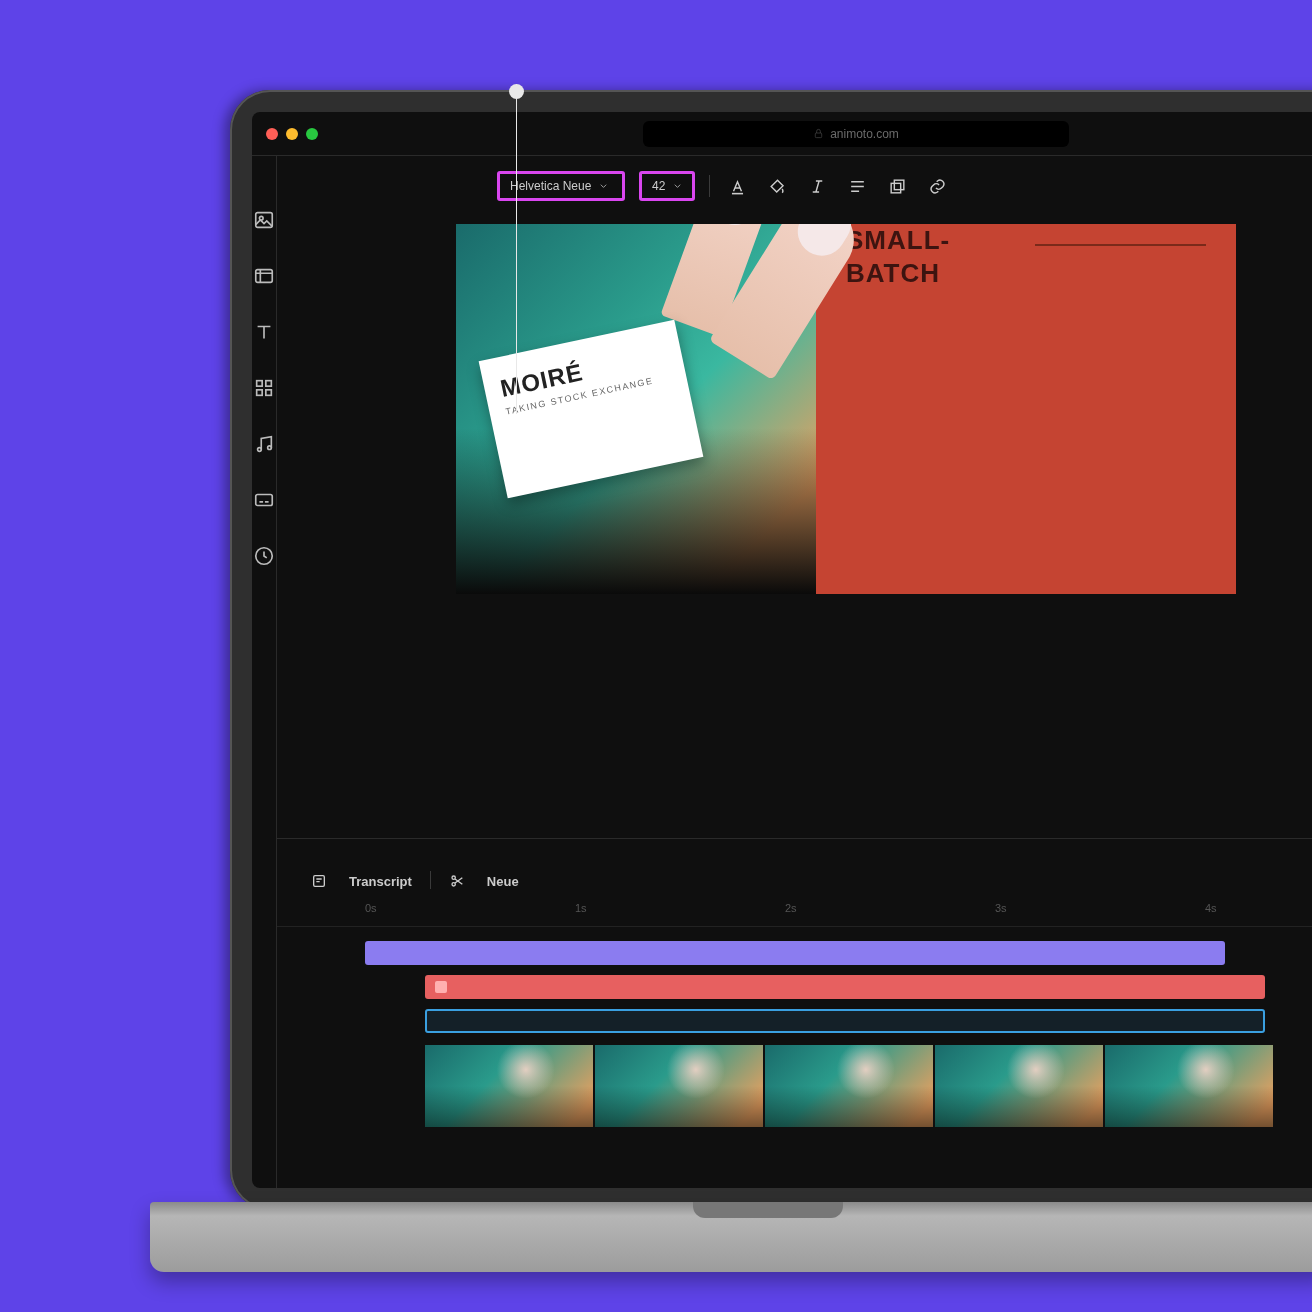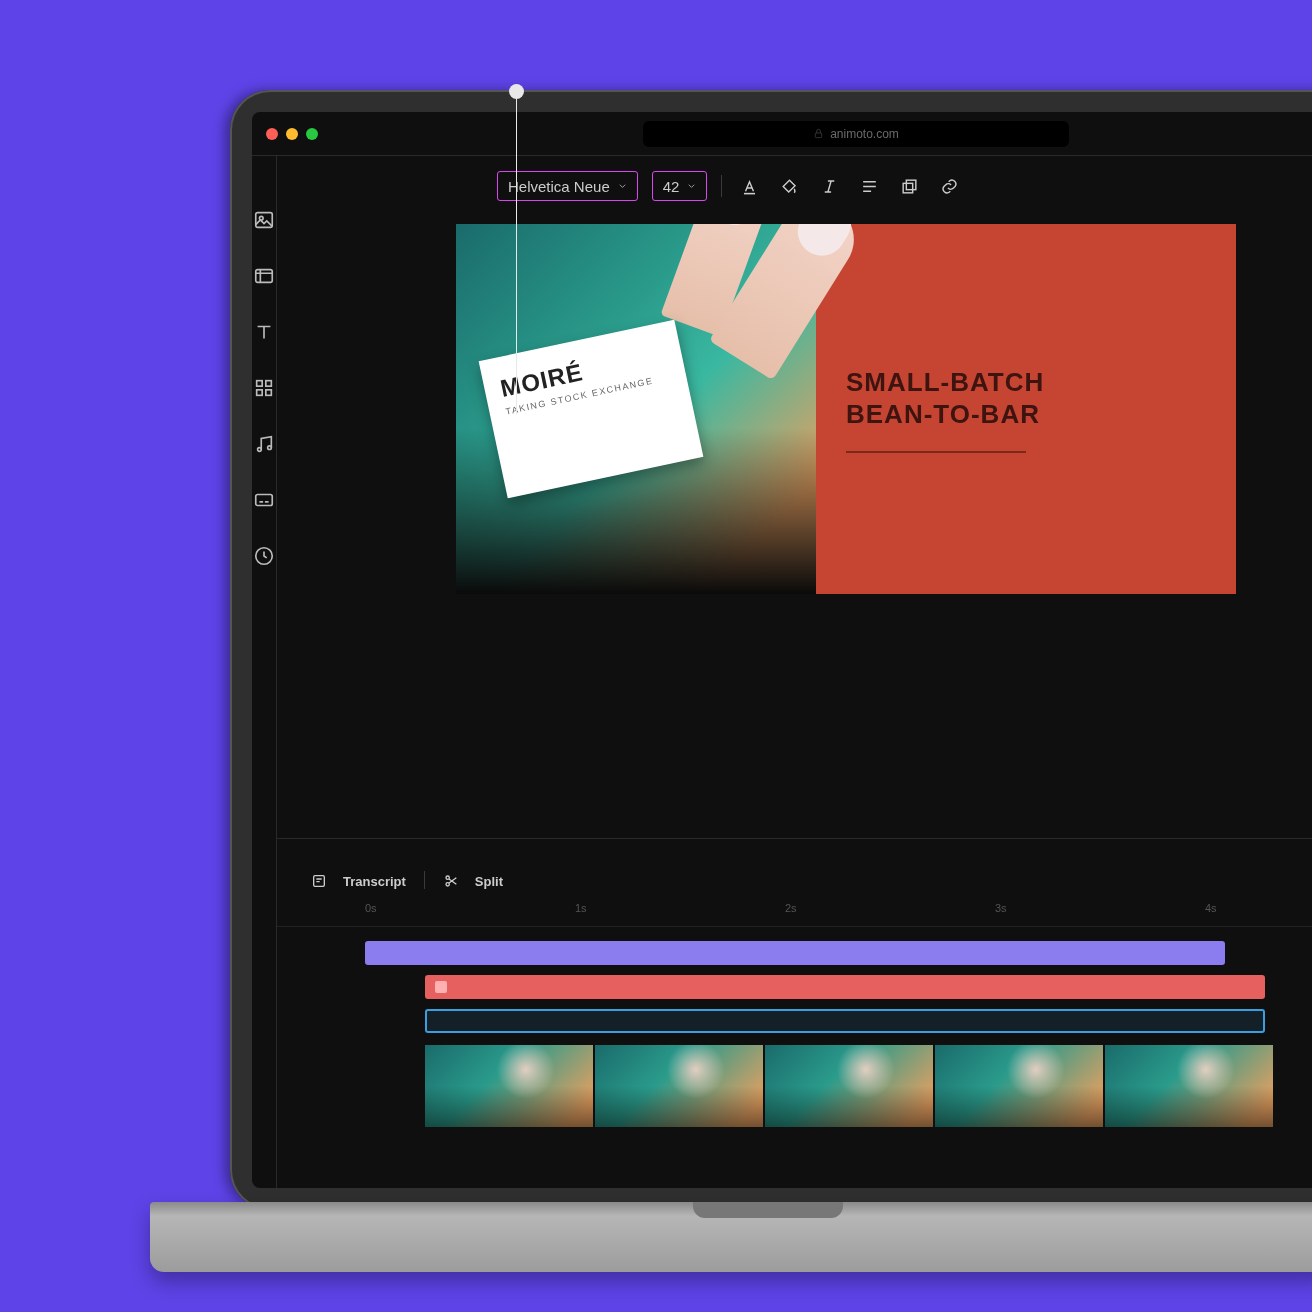--- a/index.html
+++ b/index.html
@@ -12,42 +12,42 @@
 .dot{width:12px;height:12px;border-radius:50%}
 .d1{background:#ff5f57}.d2{background:#febc2e}.d3{background:#28c840}
 .url{margin:0 auto;background:#000;border-radius:6px;height:26px;width:426px;display:flex;align-items:center;justify-content:center;color:#6a6a6a;font-size:12px}
 .url svg{width:11px;height:11px;margin-right:6px;stroke:#6a6a6a}
 .app{display:flex;flex:1}
 .side{width:58px;border-right:1px solid #2a2a2a;display:flex;flex-direction:column;align-items:center;gap:32px;padding-top:52px}
 .side .ic{width:24px;height:24px;display:flex;align-items:center;justify-content:center;cursor:pointer}
 .side svg{width:22px;height:22px;stroke:#bbb;fill:none;stroke-width:1.8}
 .main{flex:1;display:flex;flex-direction:column}
 .tools{height:60px;display:flex;align-items:center;gap:14px;padding-left:220px}
-.fontbox,.szbox{border:1px solid #d946ef;border-radius:3px;height:30px;display:flex;align-items:center;padding:0 10px;color:#ccc;font-size:15px;cursor:pointer}
+.fontbox,.szbox{border:3px solid #d946ef;border-radius:3px;height:30px;display:flex;align-items:center;padding:0 10px;color:#ccc;font-size:12px;cursor:pointer}
 .fontbox{min-width:128px}.szbox{min-width:46px}
 .fontbox svg,.szbox svg{width:9px;height:9px;stroke:#aaa;margin-left:8px}
 .tsep{width:1px;height:22px;background:#3a3a3a}
 .tic{width:26px;height:26px;display:flex;align-items:center;justify-content:center;cursor:pointer}
 .tic svg{width:19px;height:19px;stroke:#ccc;fill:none;stroke-width:1.8}
 .canvas{flex:1;min-height:0;display:flex;align-items:flex-start;justify-content:center;padding-top:8px}
 .preview{display:flex;height:370px;width:780px;overflow:hidden}
 .thumb{width:360px;background:linear-gradient(135deg,#1a6b6b 0%,#2a9b8b 35%,#3ab8a0 55%,#e8a060 85%);position:relative}
 .thumb::before{content:"";position:absolute;left:0;bottom:0;width:100%;height:45%;background:linear-gradient(0deg,#0a0a0a 0%,transparent 100%)}
 .card{position:absolute;left:35px;top:115px;width:200px;height:140px;background:#fff;transform:rotate(-12deg);box-shadow:0 6px 14px rgba(0,0,0,.35);padding:18px 16px}
 .card h3{font-size:24px;font-weight:800;letter-spacing:1px;color:#222}
 .card p{font-size:9px;letter-spacing:1.5px;color:#666;margin-top:4px}
 .nail{position:absolute;width:75px;height:180px;background:linear-gradient(180deg,#f3d4c8 0%,#e6bfaa 100%);border-radius:40px 40px 6px 6px;transform:rotate(32deg)}
 .nail::before{content:"";position:absolute;top:-6px;left:14px;width:48px;height:58px;background:#f5e8e8;border-radius:24px}
 .n1{right:-10px;top:-30px}.n2{right:62px;top:-60px;transform:rotate(20deg) scale(.85)}
-.redpanel{flex:1;background:#c54432;display:flex;flex-direction:column;justify-content:center;padding:0 30px;color:#3d1410}
+.redpanel{flex:1;background:#c54432;display:flex;flex-direction:row;justify-content:center;padding:0 30px;color:#3d1410}
 .redpanel span{font-weight:900;font-size:26px;letter-spacing:1px;line-height:1.25}
 .redpanel hr{margin-top:20px;border:none;border-top:2px solid #7a2a1a;width:180px}
 .tlwrap{height:350px;border-top:1px solid #2a2a2a;display:flex;flex-direction:column}
 .tltop{position:relative;height:50px;display:flex;align-items:flex-end;padding:0 34px;gap:18px}
-.tltop .btn{display:flex;align-items:center;gap:16px;color:#ccc;font-size:13px;font-weight:600;cursor:pointer}
+.tltop .btn{display:flex;align-items:center;gap:22px;color:#ccc;font-size:13px;font-weight:600;cursor:pointer}
 .tltop .btn svg{width:16px;height:16px;stroke:#ccc;fill:none;stroke-width:2}
 .tltop .sep{width:1px;height:18px;background:#3a3a3a}
 .playhead{position:absolute;left:286px;top:-6px;width:1px;height:330px;background:#e8e8e8;z-index:5}
 .playhead::before{content:"";position:absolute;left:-7px;top:0;width:15px;height:15px;background:#e8e8e8;border-radius:50%}
 .ruler{height:38px;display:flex;padding-left:88px;color:#555;font-size:11px;align-items:center;border-bottom:1px solid #222}
 .ruler span{width:210px}
 .tracks{flex:1;display:flex;flex-direction:column;gap:10px;padding:14px 0 0 88px}
 .clip{height:24px;border-radius:3px;display:flex;align-items:center;padding:0 10px;color:#fff;font-size:10px}
 .c1{background:#8b7cf0;width:860px}
 .c2{background:#e76060;width:840px;margin-left:60px}
@@ -184,21 +184,20 @@
        <div class="thumb">
         <div class="nail n2"></div>
         <div class="nail n1"></div>
         <div class="card">
          <h3>MOIRÉ</h3>
          <p>TAKING STOCK EXCHANGE</p>
         </div>
        </div>
        <div class="redpanel">
         <span>SMALL-BATCH</span>
-        <span>BEAN-TO-BAR</span>
         <hr>
        </div>
       </div>
      </div>
 
      <div class="tlwrap">
       <div class="playhead"></div>
       <div class="tltop">
        <div class="btn">
         <svg viewBox="0 0 24 24">
@@ -207,21 +206,21 @@
                   </svg>
         <span>Transcript</span>
        </div>
        <div class="sep"></div>
        <div class="btn">
         <svg viewBox="0 0 24 24">
                     <circle cx="7" cy="7" r="2.5"></circle>
                     <circle cx="7" cy="17" r="2.5"></circle>
                     <path d="M9 9l11 8M9 15l11-8"></path>
                   </svg>
-        <span>Split</span>
+        <span>Neue</span>
        </div>
       </div>
       <div class="ruler">
        <span>0s</span>
        <span>1s</span>
        <span>2s</span>
        <span>3s</span>
        <span>4s</span>
       </div>
       <div class="tracks">

